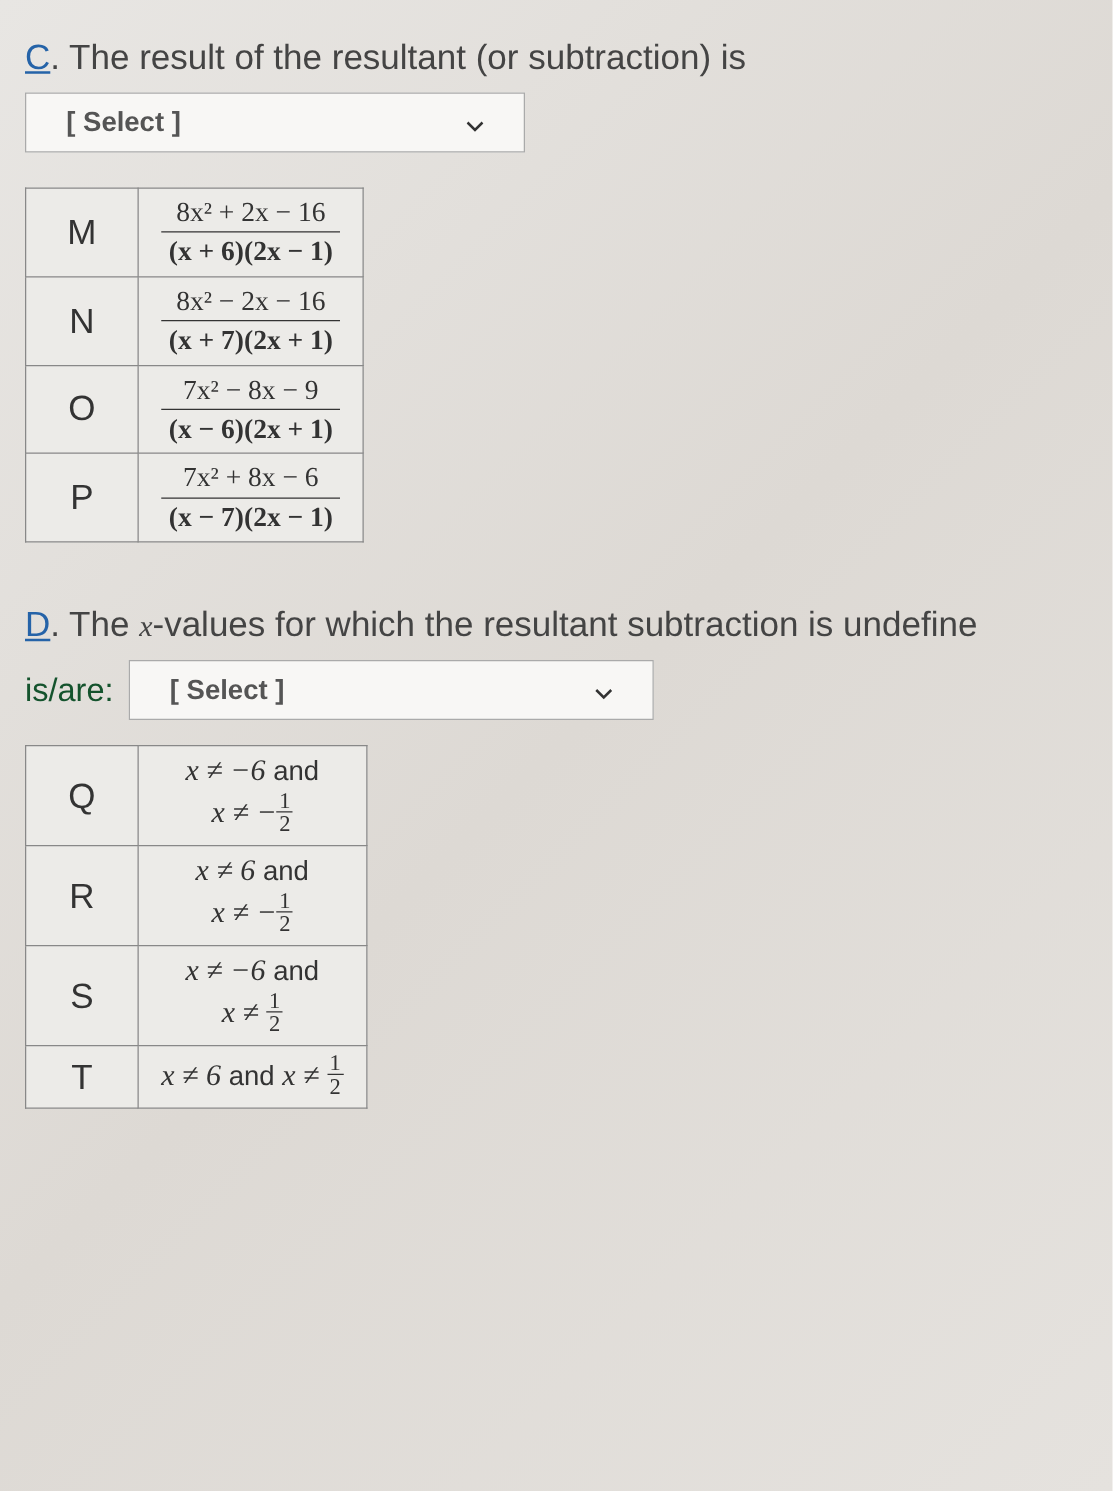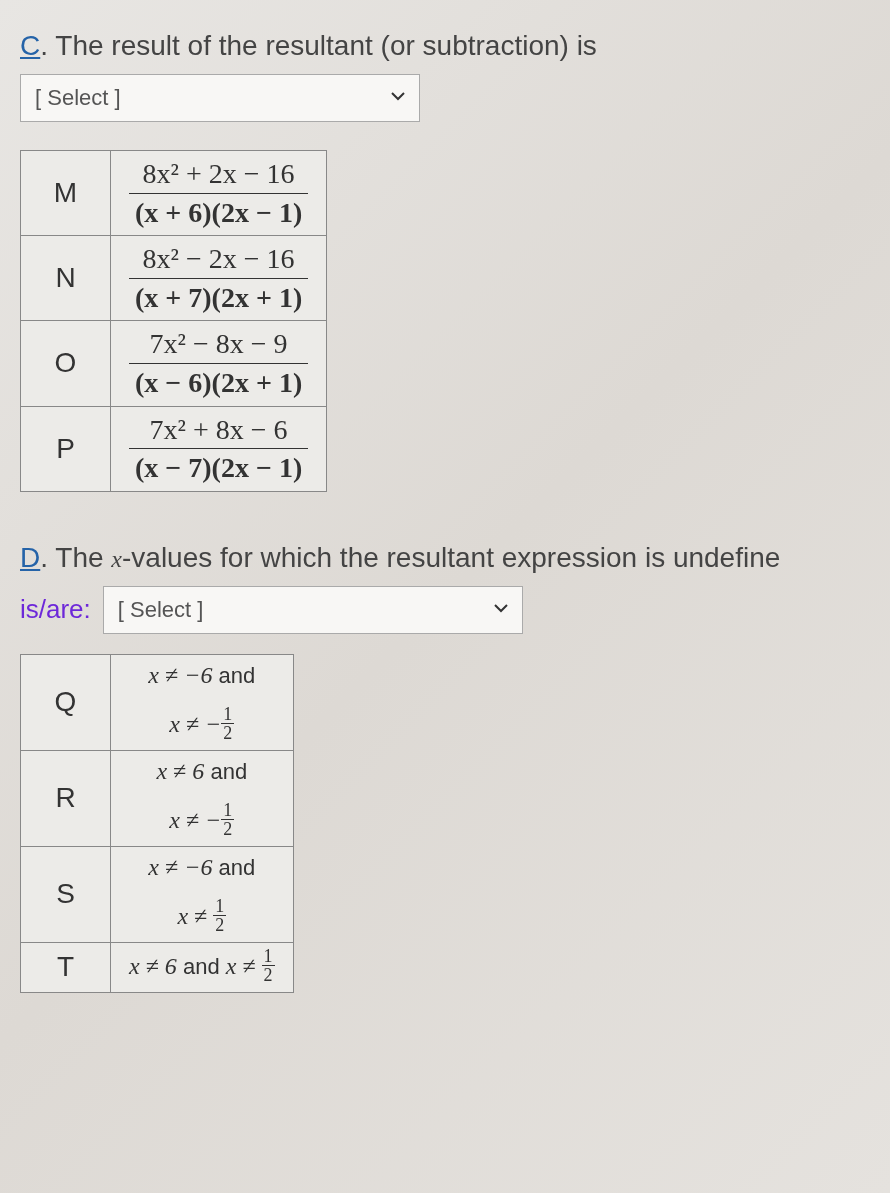--- a/index.html
+++ b/index.html
@@ -22,29 +22,30 @@
       font-weight: 400;
     }
     .section-heading .letter {
       color: #2563a8;
       text-decoration: underline;
       font-weight: 500;
     }
     .select-box {
       border: 1px solid #aaa;
       background: #f8f7f5;
-      padding: 10px 14px;
+      padding: 10px 32px;
       width: 400px;
       display: flex;
       justify-content: space-between;
-      align-items: flex-start;
+      align-items: flex-end;
       font-size: 22px;
       color: #555;
       cursor: pointer;
       margin-bottom: 28px;
+      font-weight: bold;
     }
     .select-box .chev {
       font-size: 18px;
       color: #444;
       font-weight: bold;
     }
     table.answer-table {
       border-collapse: collapse;
       background: #ecebe8;
       margin-bottom: 50px;
@@ -60,21 +61,21 @@
     table.answer-table td.label {
       width: 90px;
       font-size: 28px;
       font-weight: 400;
     }
     .frac {
       display: inline-block;
       text-align: center;
       vertical-align: middle;
       font-family: "Times New Roman", serif;
-      font-size: 28px;
+      font-size: 22px;
       line-height: 1.2;
     }
     .frac .num {
       display: block;
       border-bottom: 1.5px solid #333;
       padding: 0 6px 2px 6px;
     }
     .frac .den {
       display: block;
       padding: 2px 6px 0 6px;
@@ -114,28 +115,28 @@
       align-items: center;
       gap: 12px;
       flex-wrap: wrap;
     }
     .inline-row .select-box {
       margin-bottom: 20px;
       width: 420px;
     }
     .isare {
       font-size: 26px;
-      color: #6d28d9;
+      color: #14532d;
       margin-bottom: 20px;
     }
     .stack {
       display: flex;
       flex-direction: column;
       align-items: center;
-      gap: 18px;
+      gap: 2px;
     }
     .stack .line { white-space: nowrap; }
   </style>
 </head>
 <body>
 
 <div class="section-heading">
   <span class="letter">C</span><span>. The result of the resultant (or subtraction) is</span>
 </div>
 
@@ -183,21 +184,21 @@
       <span class="frac">
         <span class="num">7x² + 8x − 6</span>
         <span class="den">(x − 7)(2x − 1)</span>
       </span>
     </td>
   </tr>
 </tbody>
   </table>
 
 <div class="section-heading">
-  <span class="letter">D</span><span>. The </span><span class="math">x</span><span>-values for which the resultant expression is undefine</span>
+  <span class="letter">D</span><span>. The </span><span class="math">x</span><span>-values for which the resultant subtraction is undefine</span>
 </div>
 
 <div class="inline-row">
   <span class="isare">is/are:</span>
   <div class="select-box">
     <span>[ Select ]</span>
     <span class="chev">
       <svg width="14" height="10" viewBox="0 0 14 10">
           <path d="M1 2 L7 8 L13 2" stroke="#333" stroke-width="2" fill="none"></path>
         </svg>

